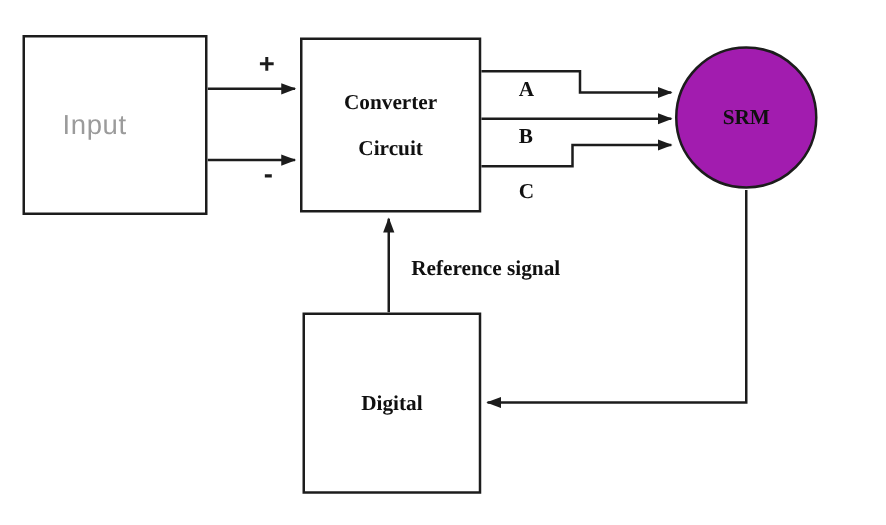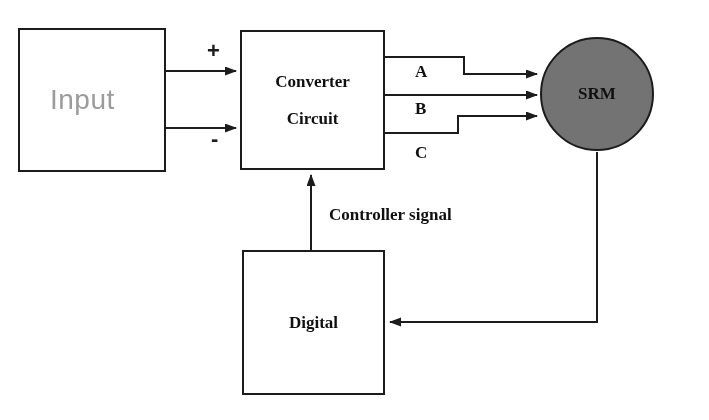--- a/index.html
+++ b/index.html
@@ -32,21 +32,21 @@
   }
 
   .box-input {
     left: 18px; top: 28px;
     width: 148px; height: 144px;
     align-items: flex-start;
     padding-left: 30px;
   }
   .input-text {
     font-family: "Liberation Sans", sans-serif;
-    font-size: 28px;
+    font-size: 22px;
     color: #9b9b9b;
     letter-spacing: 0.5px;
   }
 
   .box-converter {
     left: 240px; top: 30px;
     width: 145px; height: 140px;
     gap: 17px;
   }
 
@@ -55,21 +55,21 @@
     width: 143px; height: 145px;
     gap: 18px;
   }
 
   .circle-srm {
     position: absolute;
     left: 540px; top: 37px;
     width: 114px; height: 114px;
     border: 2px solid #1c1c1c;
     border-radius: 50%;
-    background: #737373;
+    background: #a21caf;
     display: flex;
     align-items: center;
     justify-content: center;
   }
 
   .serif-bold {
     font-family: "Liberation Serif", serif;
     font-weight: bold;
     font-size: 17px;
     color: #101010;
@@ -146,15 +146,15 @@
     <span class="serif-bold">Digital</span>
   </div>
 
   <span class="sign lbl-plus">+</span>
   <span class="sign lbl-minus">-</span>
 
   <span class="lbl lbl-a">A</span>
   <span class="lbl lbl-b">B</span>
   <span class="lbl lbl-c">C</span>
 
-  <span class="lbl lbl-reference">Controller signal</span>
+  <span class="lbl lbl-reference">Reference signal</span>
 
 </div>
 
 </body></html>

